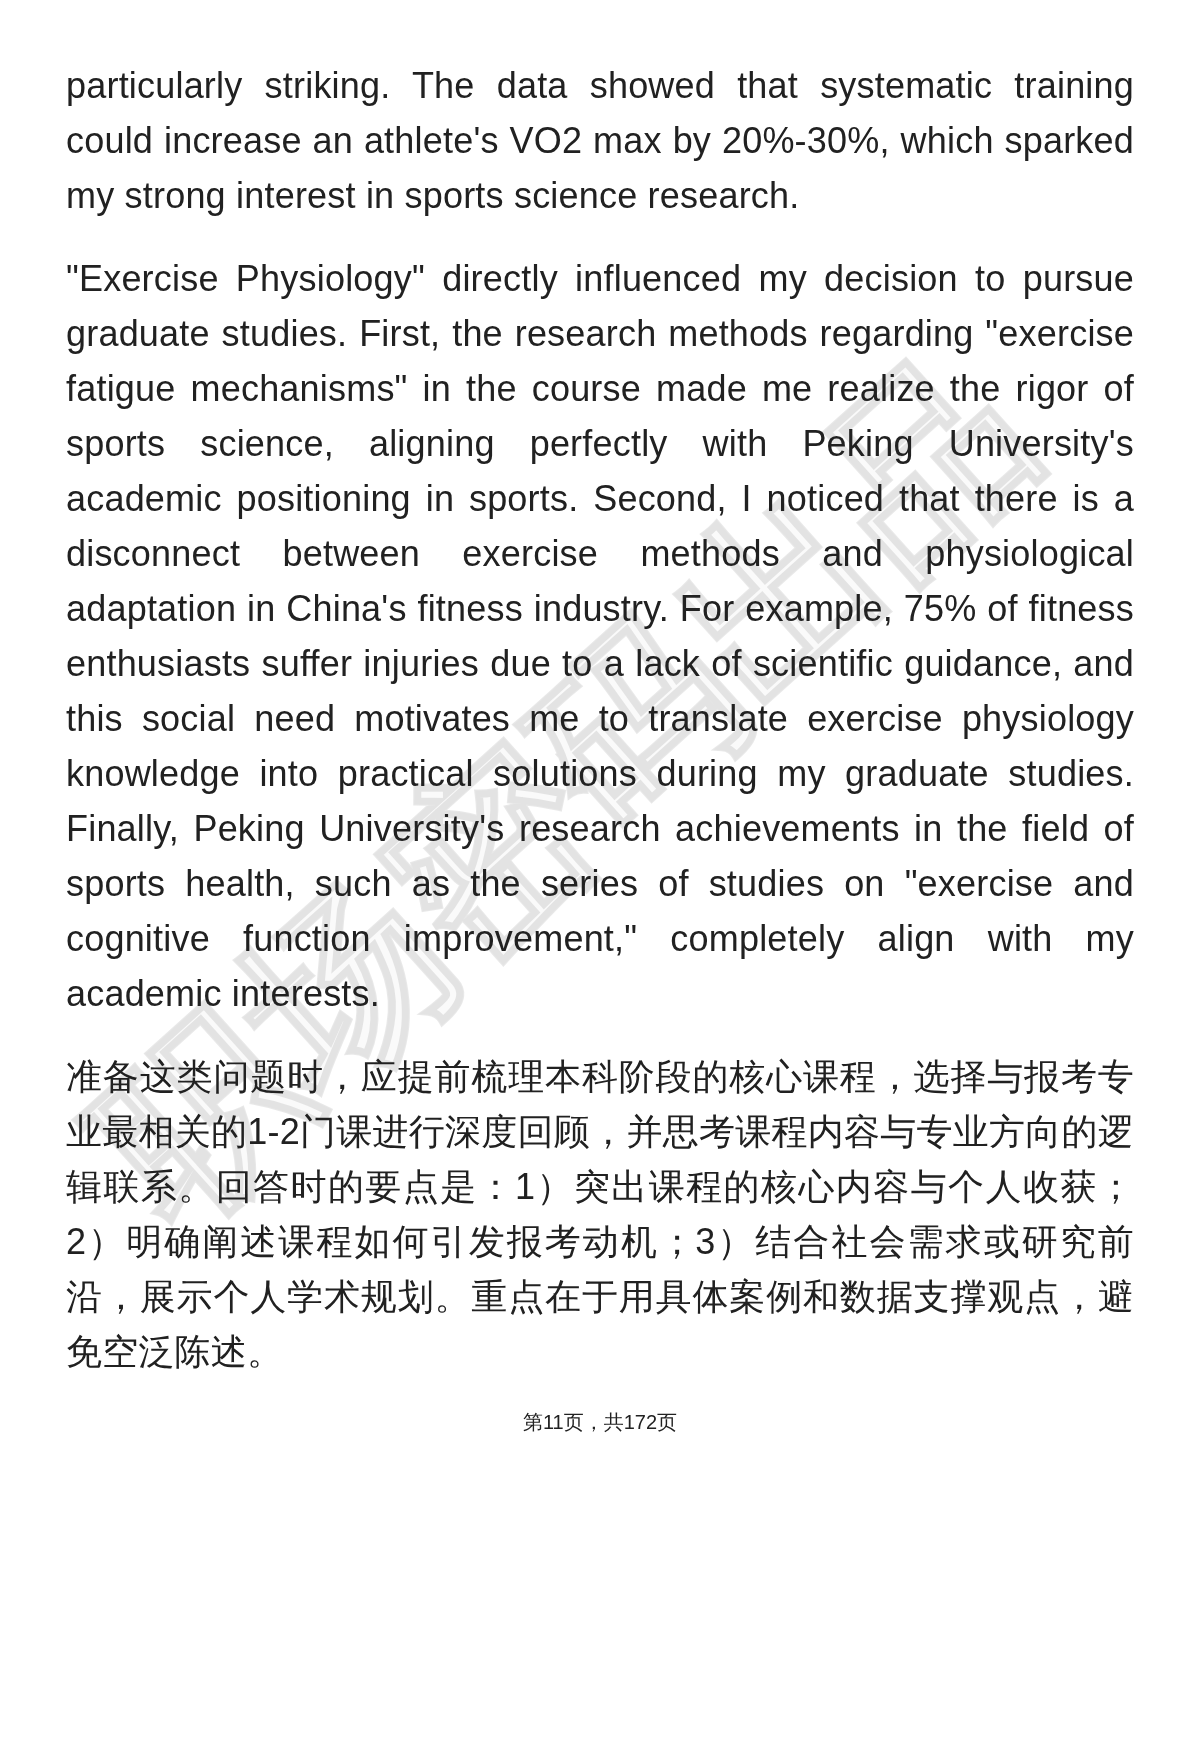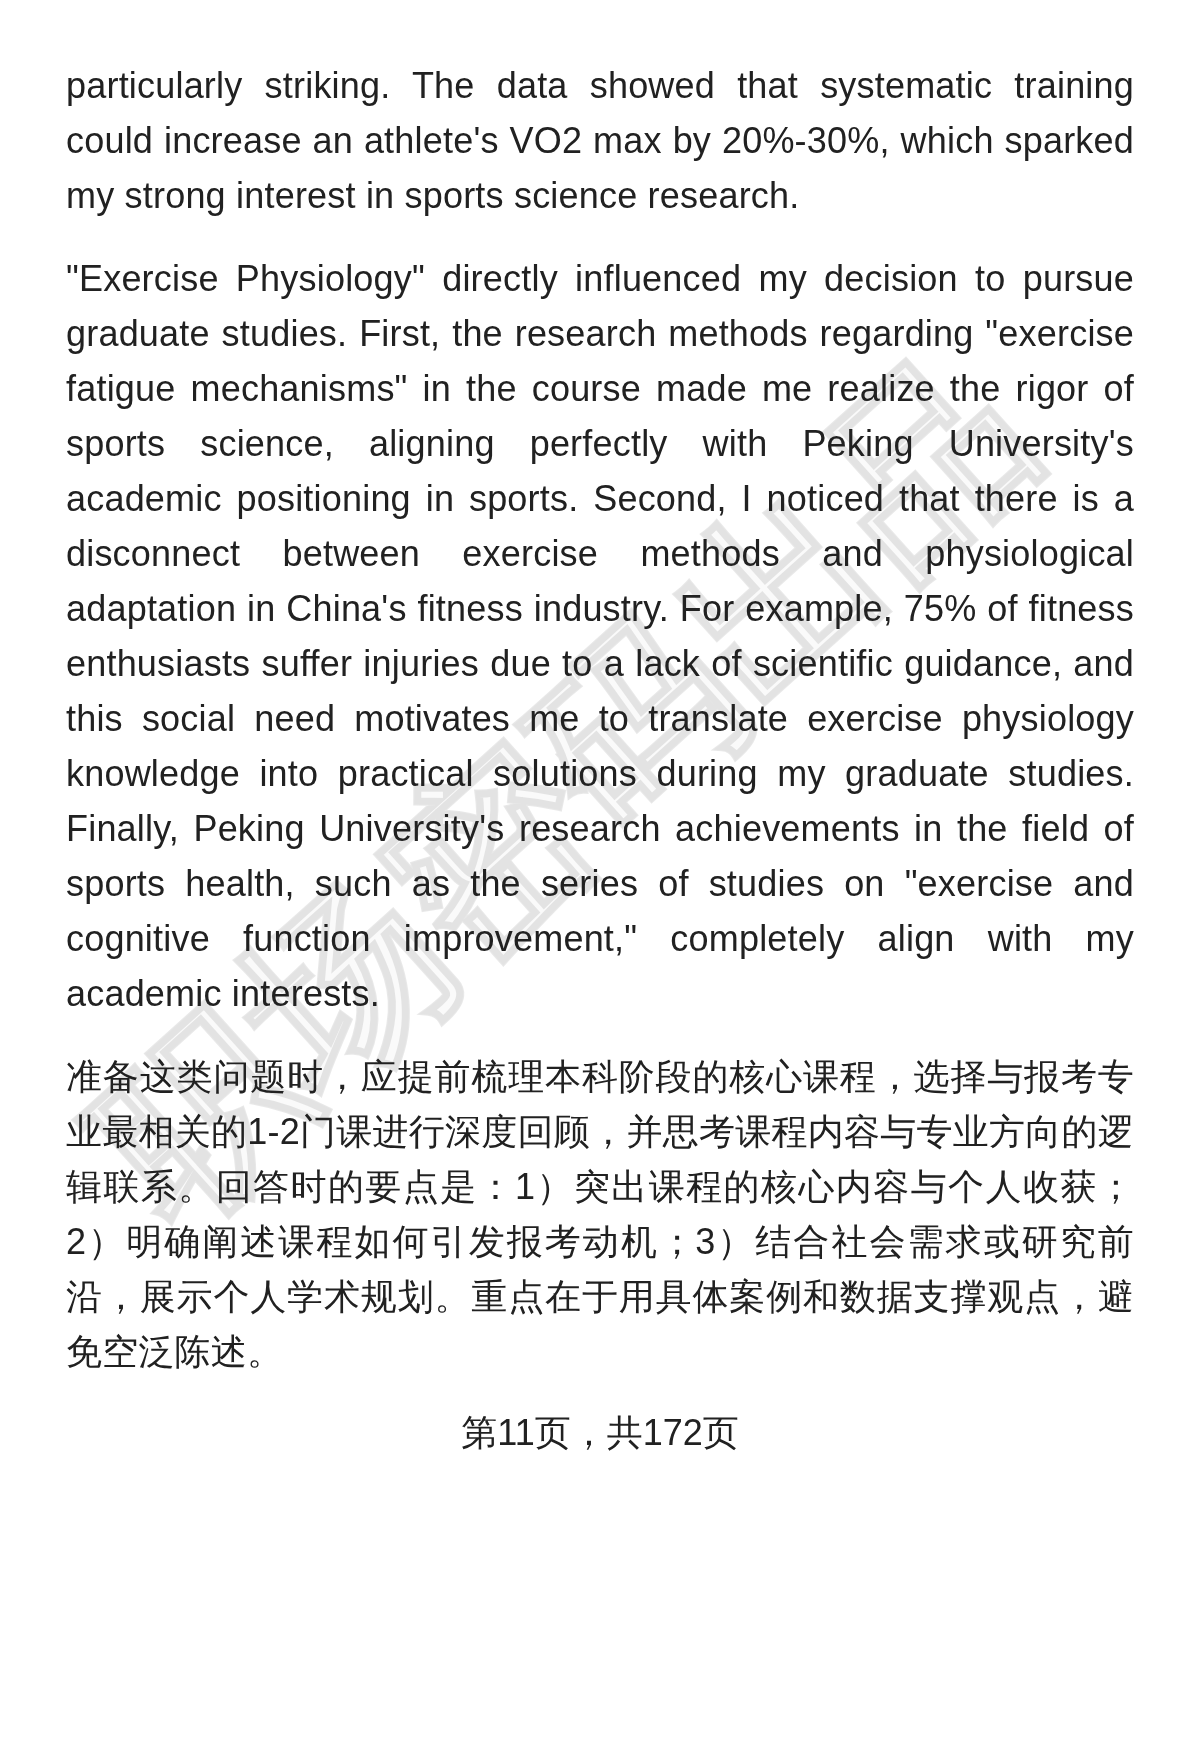--- a/index.html
+++ b/index.html
@@ -44,21 +44,21 @@
     color: rgba(0, 0, 0, 0.02);
     -webkit-text-stroke: 2px rgba(0, 0, 0, 0.09);
     pointer-events: none;
     user-select: none;
   }
   .footer {
     position: relative;
     z-index: 1;
     margin-top: 30px;
     text-align: center;
-    font-size: 36px;
+    font-size: 20px;
     color: #212121;
   }
 </style>
 </head>
 <body>
 
 <div class="page">
 
   <div class="watermark">职场密码出品</div>
 

